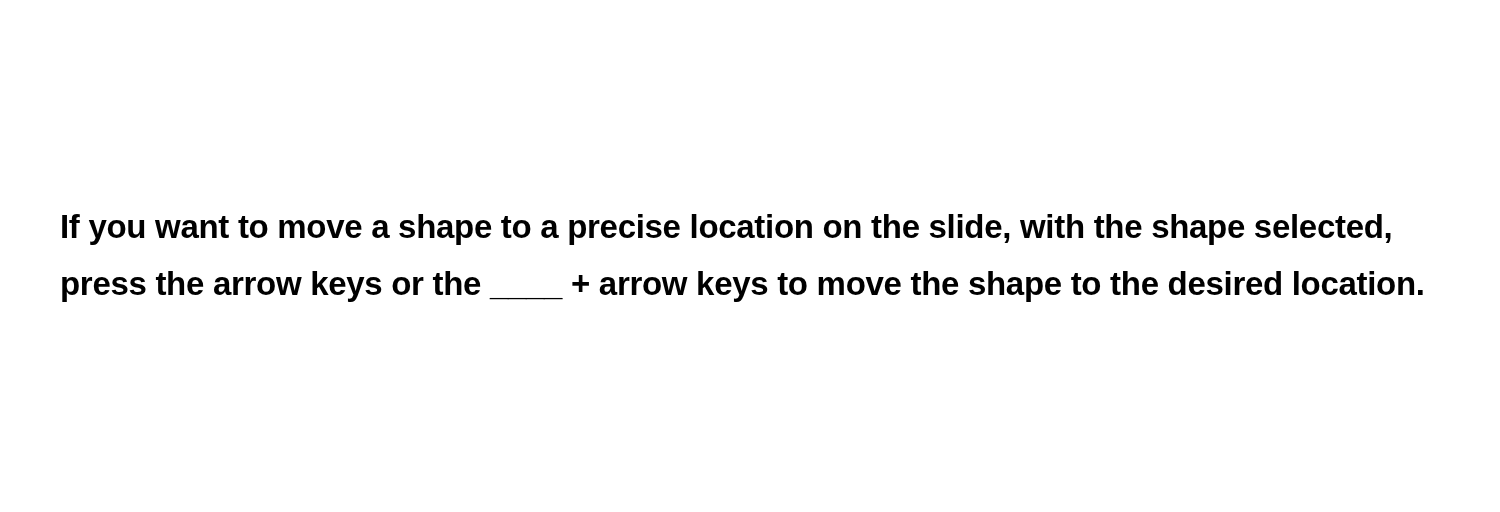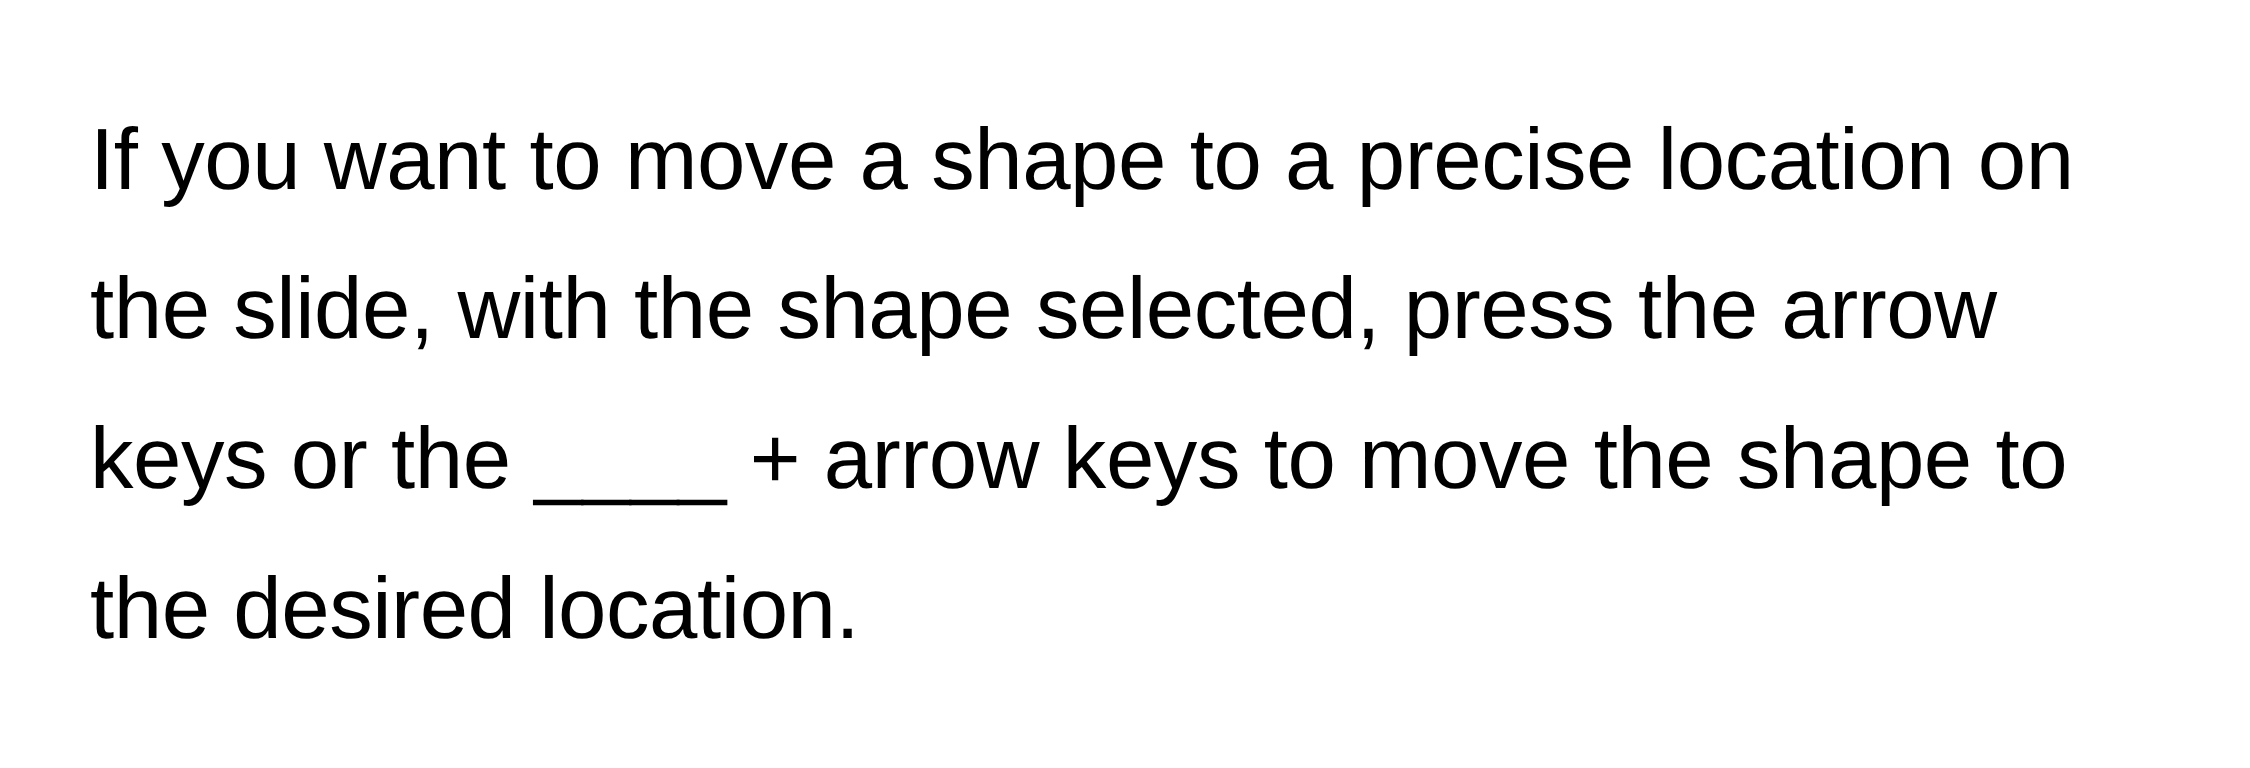--- a/index.html
+++ b/index.html
@@ -10,24 +10,24 @@
     body {
       width: 1500px;
       height: 512px;
       background: #ffffff;
       font-family: -apple-system, BlinkMacSystemFont, "Segoe UI", Helvetica, Arial, sans-serif;
       display: flex;
       align-items: center;
       padding: 0 60px;
     }
     .content {
-      font-size: 58px;
+      font-size: 33px;
       line-height: 1.72;
       color: #000000;
-      font-weight: 400;
+      font-weight: 700;
       letter-spacing: -0.3px;
     }
   </style>
 </head>
 <body>
 
 <div class="content">
   <span>If you want to move a shape to a precise location on the slide, with the shape selected, press the arrow keys or the ____ + arrow keys to move the shape to the desired location.</span>
 </div>
 

